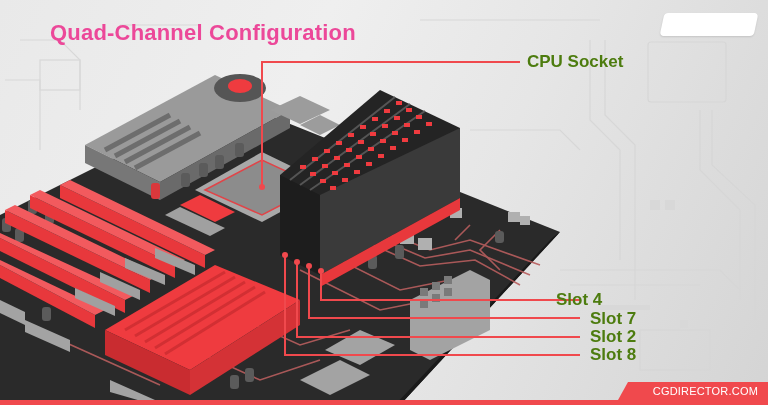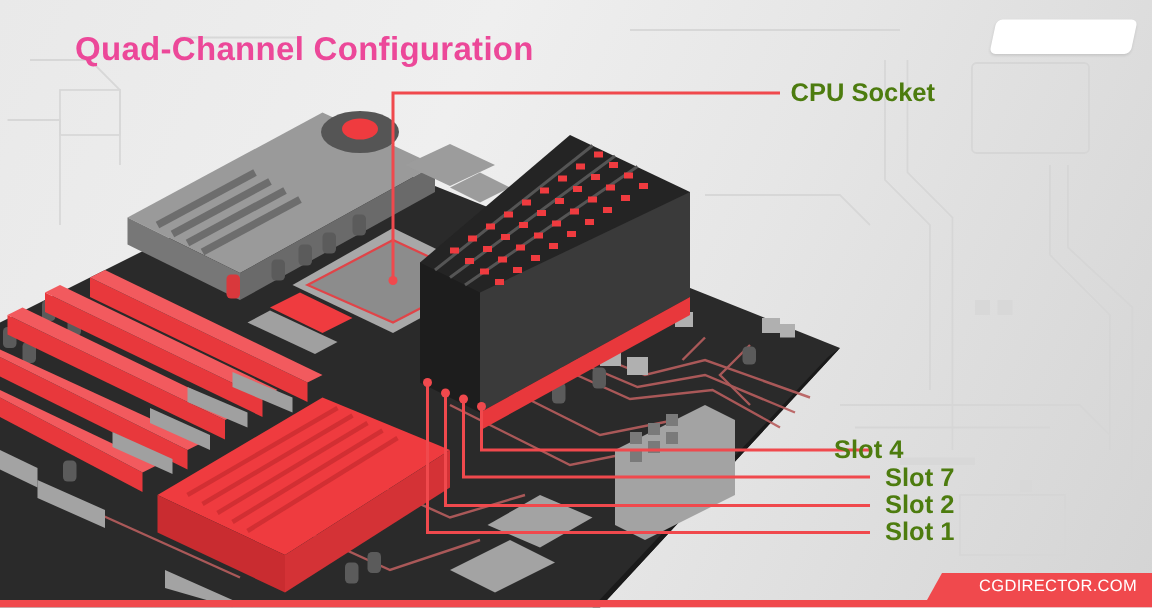--- a/index.html
+++ b/index.html
@@ -241,20 +241,20 @@
   </svg>
 
   <div class="title" style="color:#ec4899;margin-left:14px;">Quad-Channel Configuration</div>
 
   <div class="logo-box"></div>
 
   <div class="label" style="left:527px;top:53px;">CPU Socket</div>
   <div class="label" style="left:556px;top:291px;">Slot 4</div>
   <div class="label" style="left:590px;top:310px;">Slot 7</div>
   <div class="label" style="left:590px;top:328px;">Slot 2</div>
-  <div class="label" style="left:590px;top:346px;">Slot 1</div>
+  <div class="label" style="left:590px;top:346px;">Slot 8</div>
 
   <div class="footer">
     <div class="footer-bg"></div>
     <span class="footer-text">CGDIRECTOR.COM</span>
   </div>
   <div class="bottom-bar" style="background:#f0494d;"></div>
 </div>
 
 </body></html>

